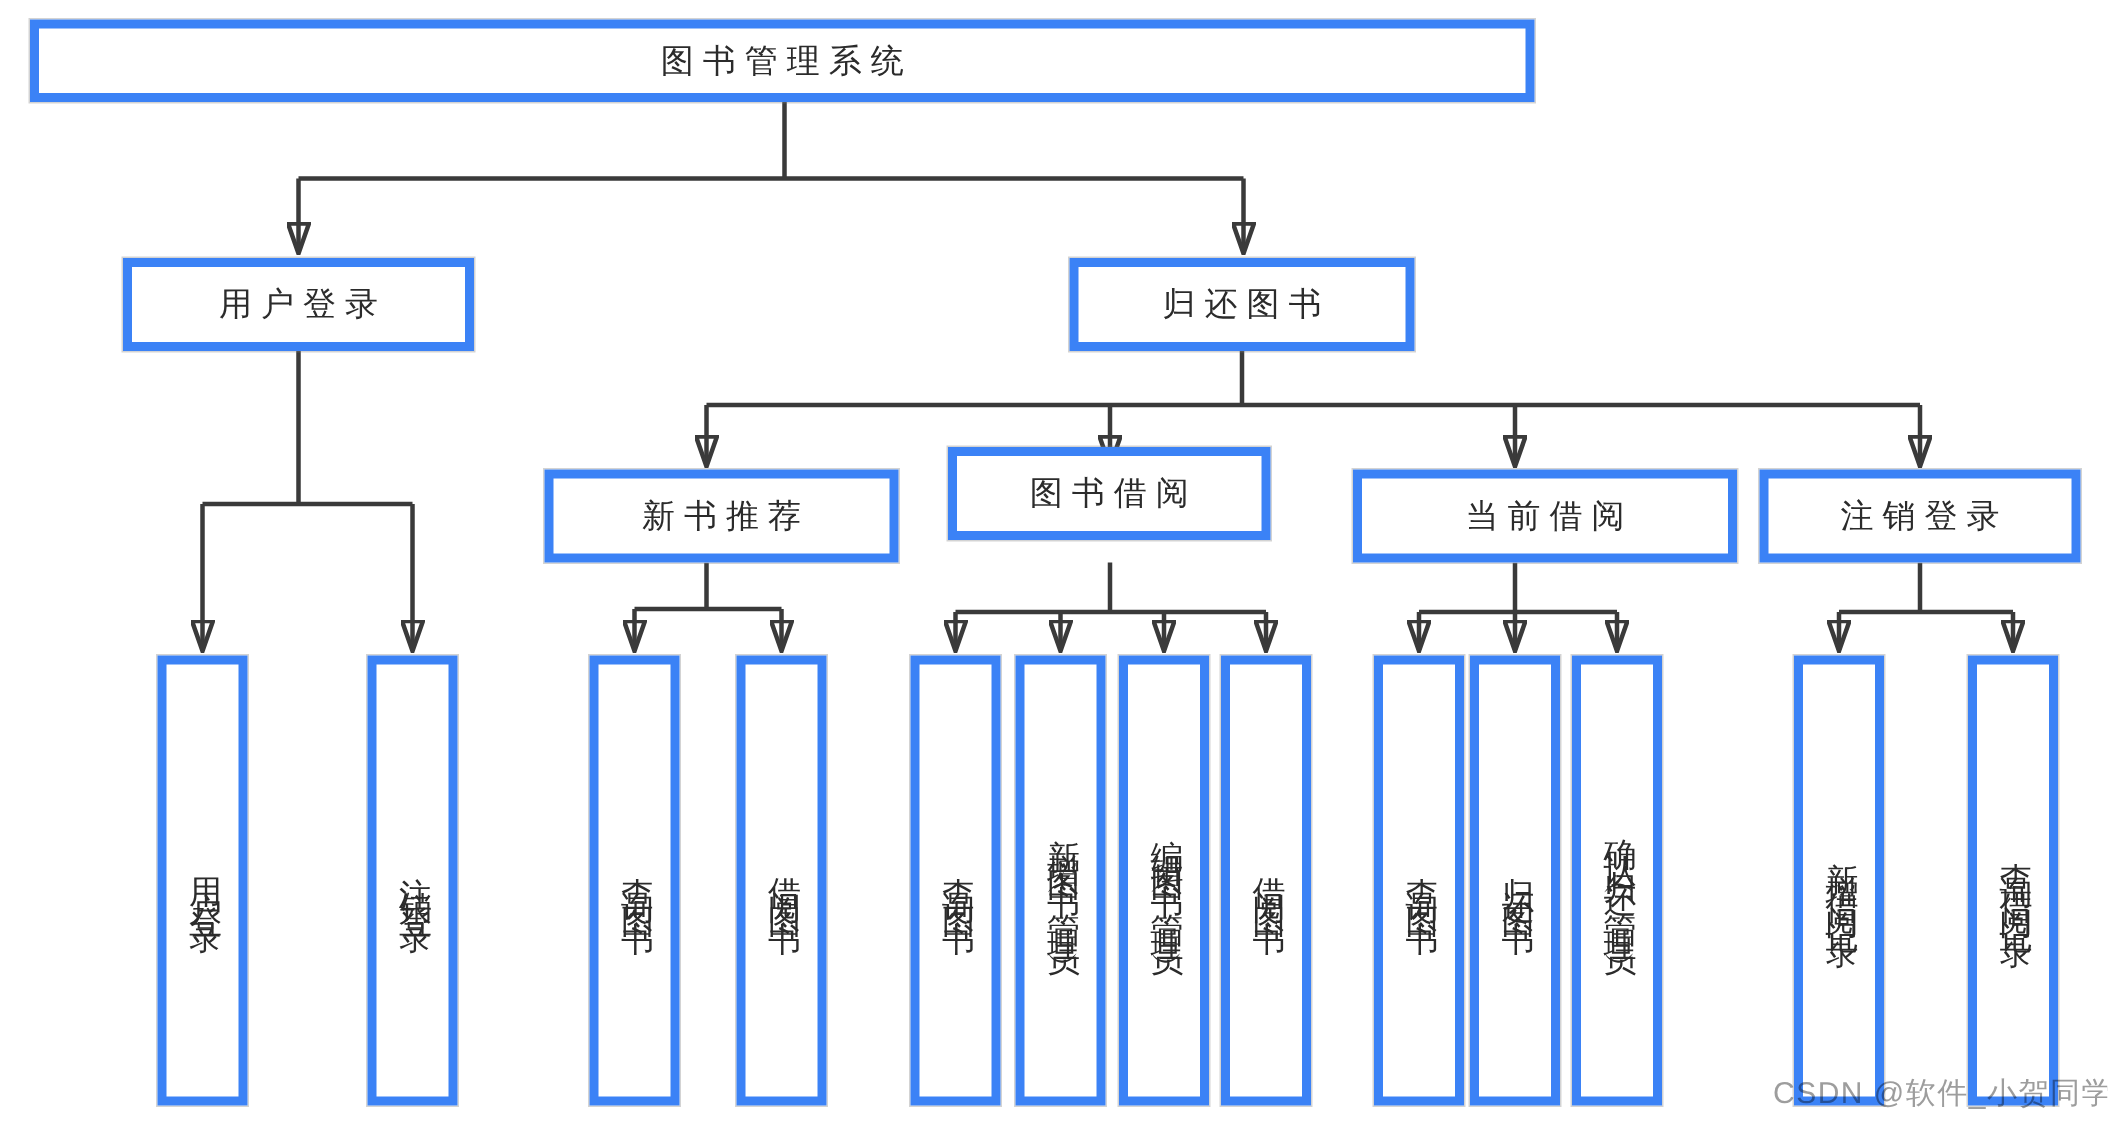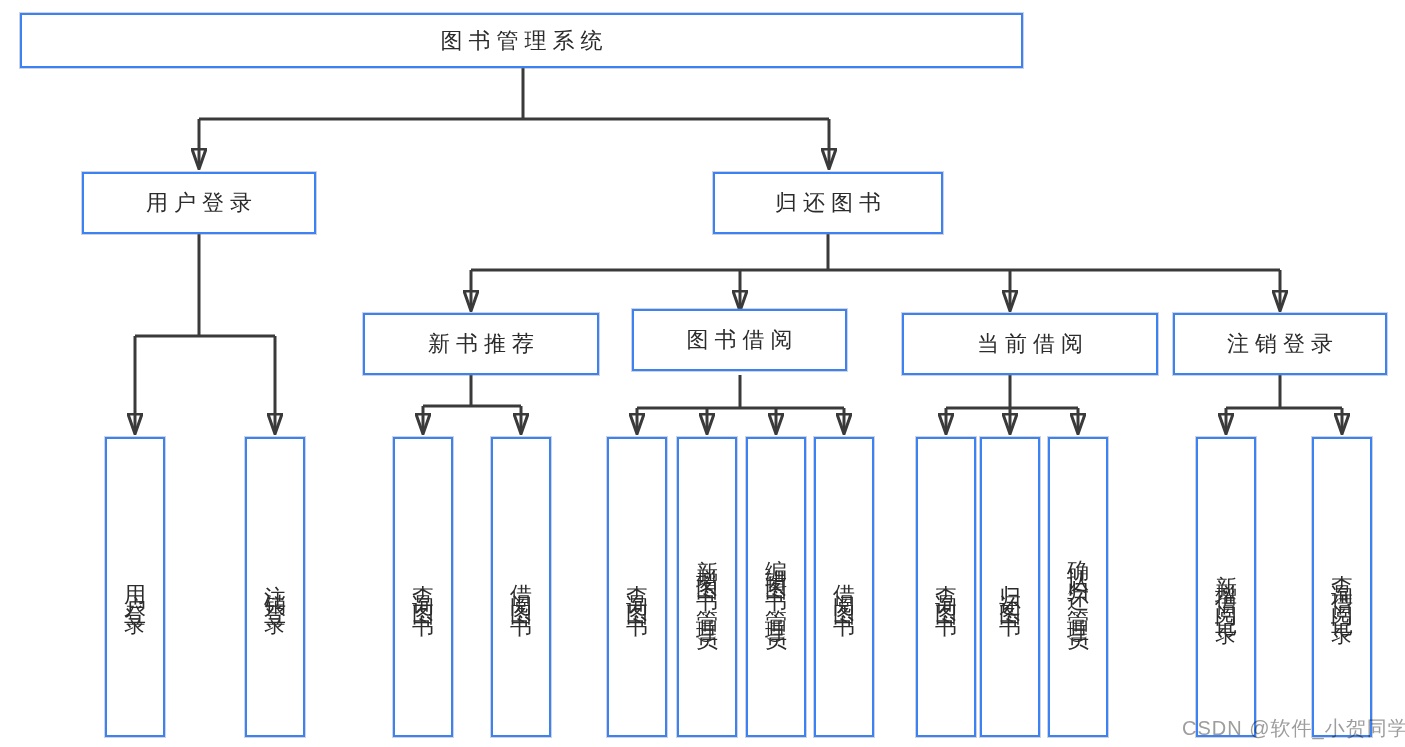--- a/index.html
+++ b/index.html
@@ -15,31 +15,32 @@
     position: absolute;
     left: 0; top: 0;
     width: 1405px; height: 747px;
     pointer-events: none;
   }
   .wires path { stroke: #3a3a3a; stroke-width: 3; fill: none; }
   .box {
     position: absolute;
     box-sizing: border-box;
     background: #ffffff;
-    border: 2px solid #3b82f6;
+    border: 6px solid #3b82f6;
     box-shadow: 0 0 0 1px rgba(130,130,130,0.35);
     display: flex;
     align-items: center;
     justify-content: center;
     color: #2b2b2b;
     font-size: 22px;
     letter-spacing: 6px;
     text-indent: 6px;
     white-space: nowrap;
     z-index: 1;
+    font-family: Liberation Mono, monospace;
   }
   .box.v {
     writing-mode: vertical-rl;
     text-orientation: mixed;
     letter-spacing: 10px;
     text-indent: 0;
     white-space: normal;
     line-height: 1;
   }
   .watermark {
@@ -113,21 +114,21 @@
       <path d="M1342 408 V433" marker-end="url(#arw)"></path>
     </g>
   </svg>
 
   <div class="box" style="left:20px; top:13px; width:1003px; height:55px;">图书管理系统</div>
 
   <div class="box" style="left:82px; top:172px; width:234px; height:62px;">用户登录</div>
   <div class="box" style="left:713px; top:172px; width:230px; height:62px;">归还图书</div>
 
   <div class="box" style="left:363px; top:313px; width:236px; height:62px;">新书推荐</div>
-  <div class="box" style="left:632px; top:309px; width:215px; height:62px;">图书借阅</div>
+  <div class="box" style="left:632px; top:298px; width:215px; height:62px;">图书借阅</div>
   <div class="box" style="left:902px; top:313px; width:256px; height:62px;">当前借阅</div>
   <div class="box" style="left:1173px; top:313px; width:214px; height:62px;">注销登录</div>
 
   <div class="box v" style="left:105px; top:437px; width:60px; height:300px;">用户登录</div>
   <div class="box v" style="left:245px; top:437px; width:60px; height:300px;">注销登录</div>
 
   <div class="box v" style="left:393px; top:437px; width:60px; height:300px;">查询图书</div>
   <div class="box v" style="left:491px; top:437px; width:60px; height:300px;">借阅图书</div>
 
   <div class="box v" style="left:607px; top:437px; width:60px; height:300px;">查询图书</div>

